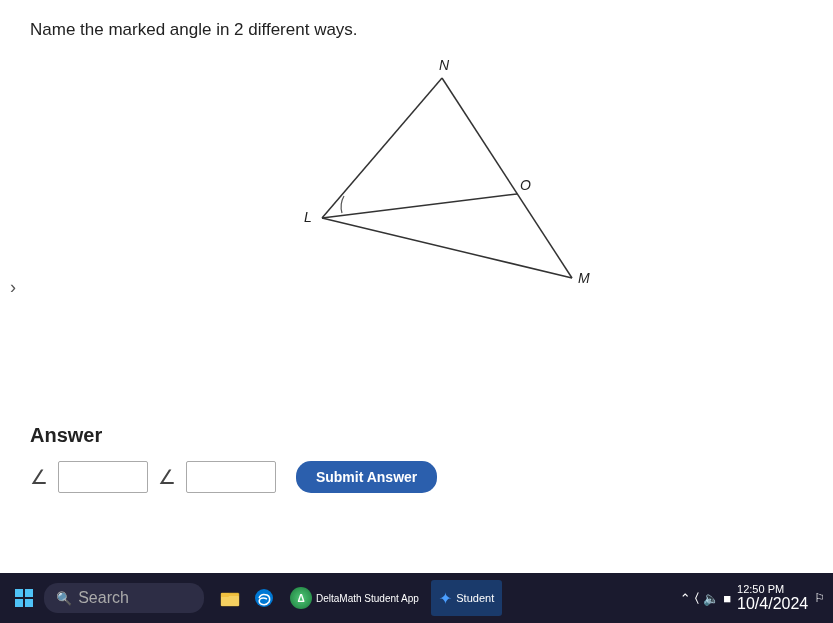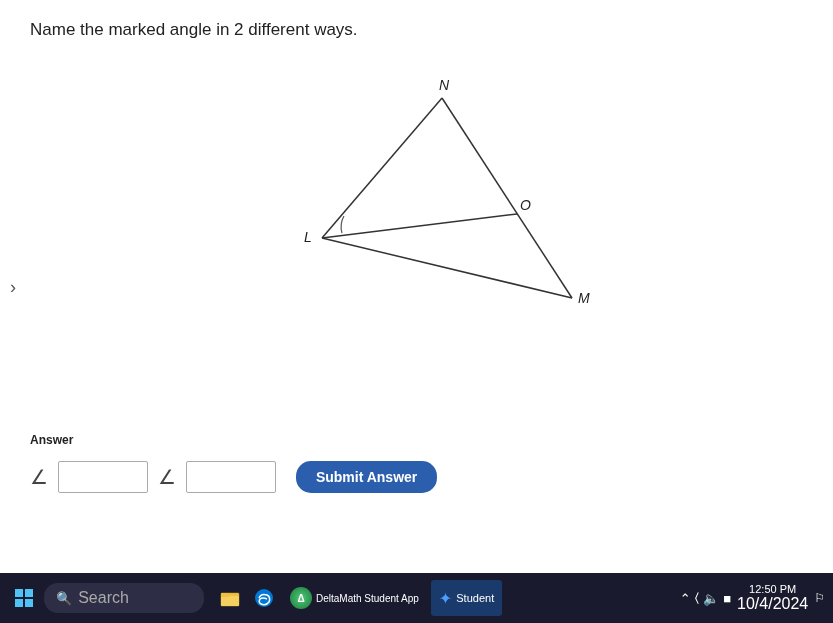--- a/index.html
+++ b/index.html
@@ -53,40 +53,40 @@
       left: 0;
       right: 0;
       bottom: 50px;
       background: white;
       padding: 20px 30px;
     }
 
     .question-text {
       font-size: 17px;
       color: #222;
-      margin-bottom: 28px;
+      margin-bottom: 8px;
       font-weight: 400;
     }
 
     
     .figure-container {
       position: relative;
       width: 350px;
       height: 280px;
       margin: 0 auto;
     }
 
     .answer-section {
       position: absolute;
       bottom: 80px;
       left: 30px;
     }
 
     .answer-label {
-      font-size: 12px;
+      font-size: 20px;
       font-weight: bold;
       color: #222;
       margin-bottom: 14px;
     }
 
     .answer-inputs {
       display: flex;
       align-items: center;
       gap: 10px;
     }
@@ -221,21 +221,21 @@
       gap: 4px;
     }
 
     .system-icon {
       color: white;
       font-size: 13px;
       cursor: pointer;
     }
 
     .time-display {
-      text-align: center;
+      text-align: left;
       cursor: pointer;
     }
 
     .time-text {
       font-size: 11px;
       color: white;
       display: block;
     }
 
     .date-text {

